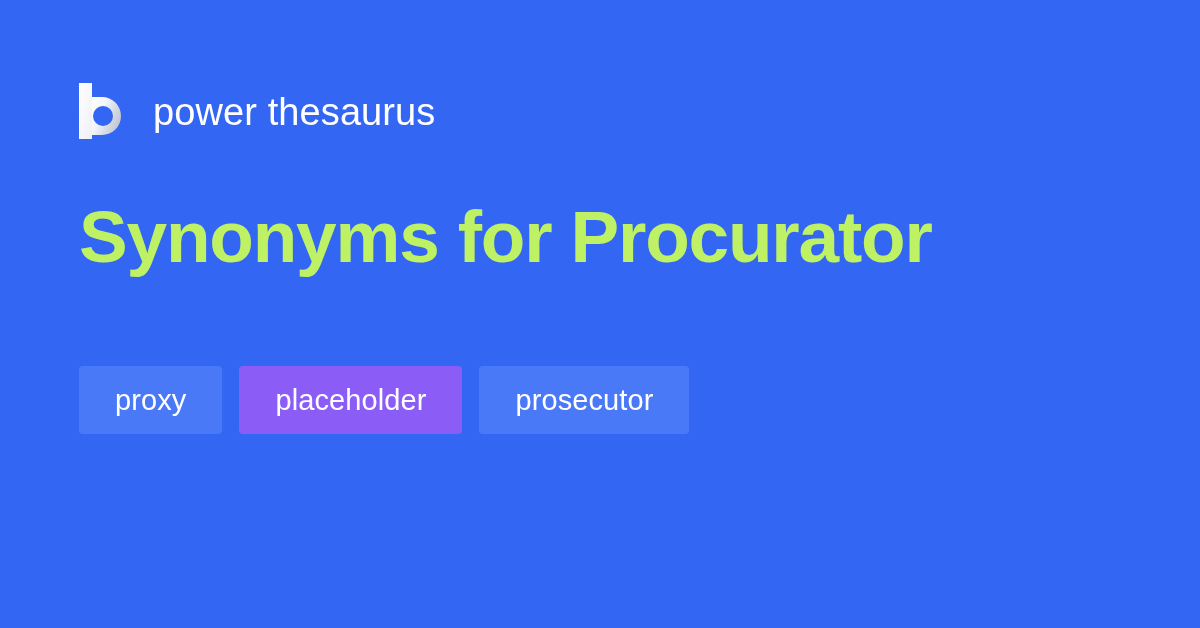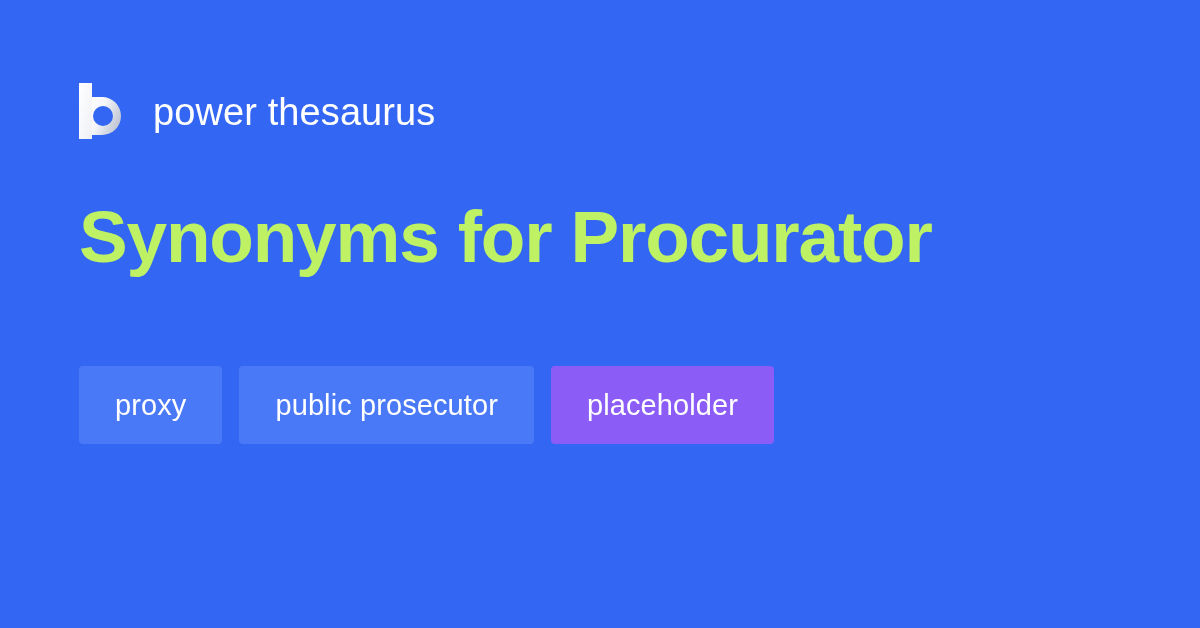--- a/index.html
+++ b/index.html
@@ -75,21 +75,21 @@
     top: 366px;
     width: 1045px;
     display: flex;
     flex-wrap: wrap;
     gap: 18px 17px;
     align-content: flex-start;
   }
 
   .chip {
     box-sizing: border-box;
-    height: 78px;
+    height: 68px;
     display: flex;
     align-items: center;
     justify-content: center;
     padding: 0 36px;
     background: #4a79f7;
     border-radius: 4px;
     color: #ffffff;
     font-size: 29px;
     font-weight: 400;
     line-height: 1;
@@ -124,17 +124,17 @@
 
       <path d="M13 14 h10 a19 19 0 1 1 0 38 h-10 z M24 23 a10 10 0 1 0 0 20 a10 10 0 1 0 0 -20 z" fill="url(#bowlGrad)" fill-rule="evenodd"></path>
     </svg>
     <span class="brand-name">power thesaurus</span>
   </div>
 
   <h1 class="headline">Synonyms for Procurator</h1>
 
   <div class="chips">
     <div class="chip" style="background: rgb(74, 121, 247);">proxy</div>
-    <div class="chip" style="background: rgb(74, 121, 247);">public prosecutor</div>
     <div class="chip" style="background: #8b5cf6;">placeholder</div>
+    <div class="chip" style="background: rgb(74, 121, 247);">prosecutor</div>
   </div>
 
 </div>
 
 </body></html>

